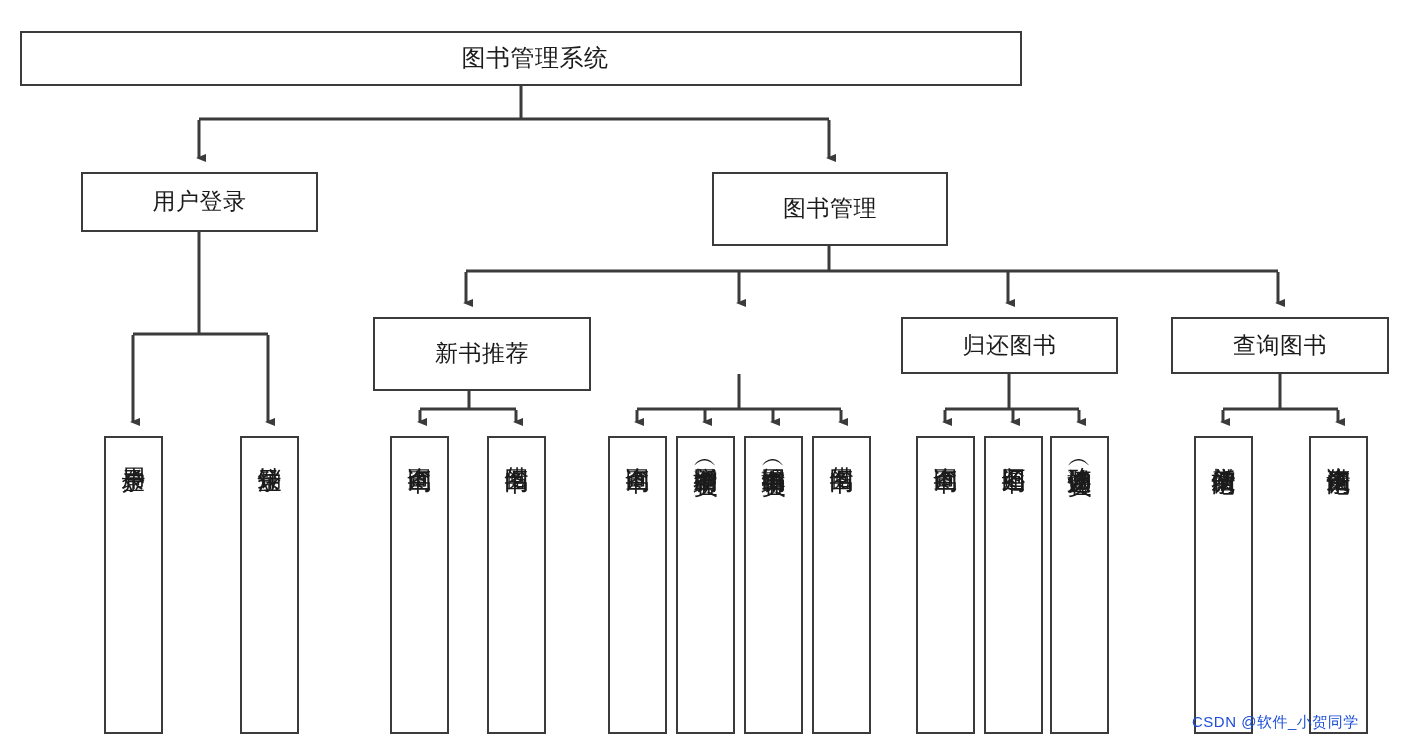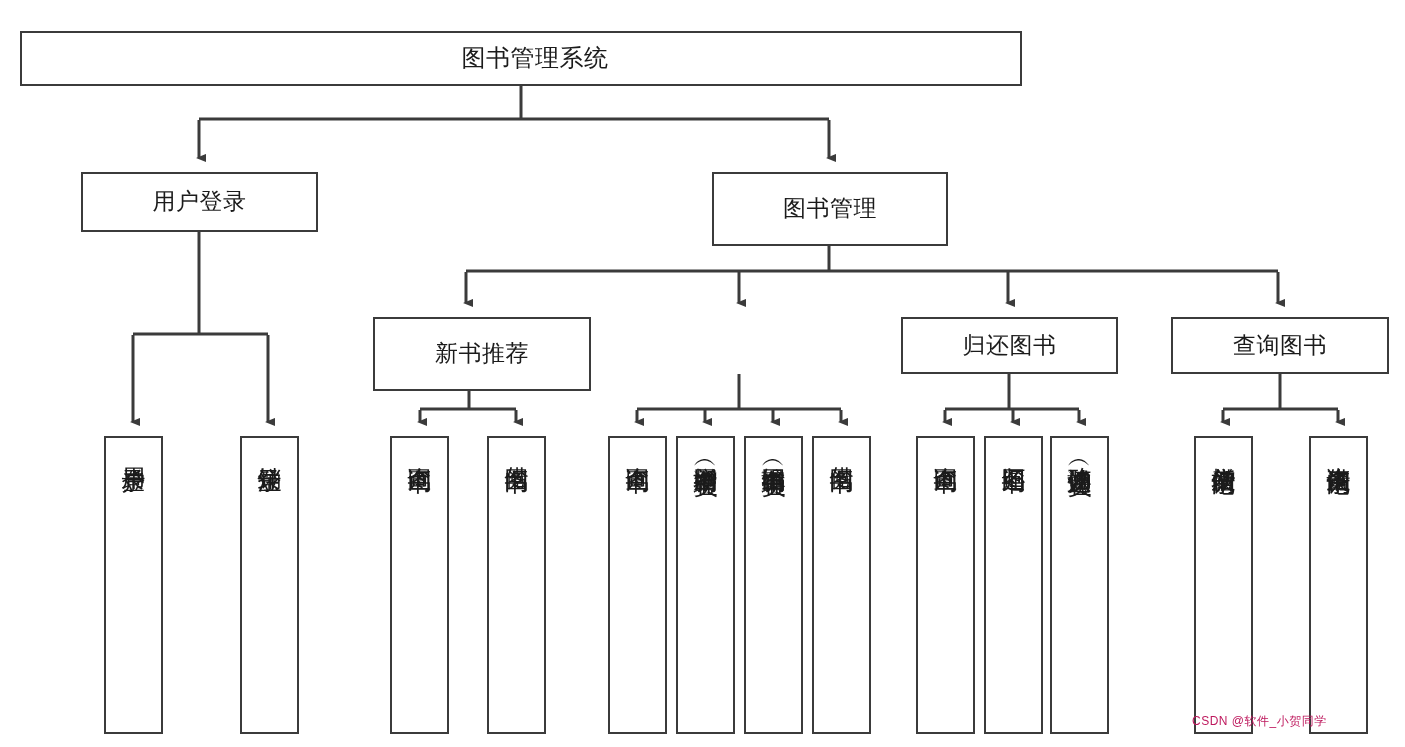--- a/index.html
+++ b/index.html
@@ -53,22 +53,22 @@
     writing-mode: vertical-rl;
     text-orientation: upright;
     font-size: 24px;
     line-height: 1.42;
     letter-spacing: 1px;
     white-space: nowrap;
     color: #1b1b1b;
   }
   .watermark {
     position: absolute;
-    font-size: 12px;
-    color: #be185d;
+    font-size: 15px;
+    color: #1d4ed8;
     white-space: nowrap;
     letter-spacing: 0.5px;
   }
 </style>
 </head>
 <body>
 
 <div id="diagram-root">
 
   <svg id="edges-layer" viewBox="0 0 1405 747" width="1405" height="747" xmlns="http://www.w3.org/2000/svg">

